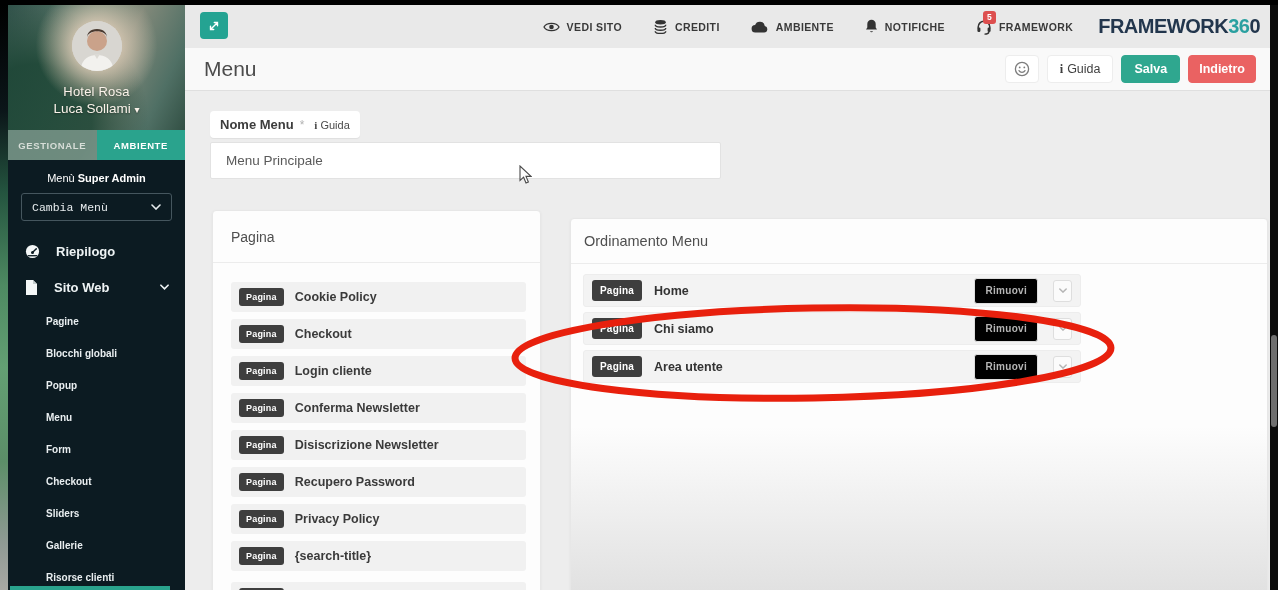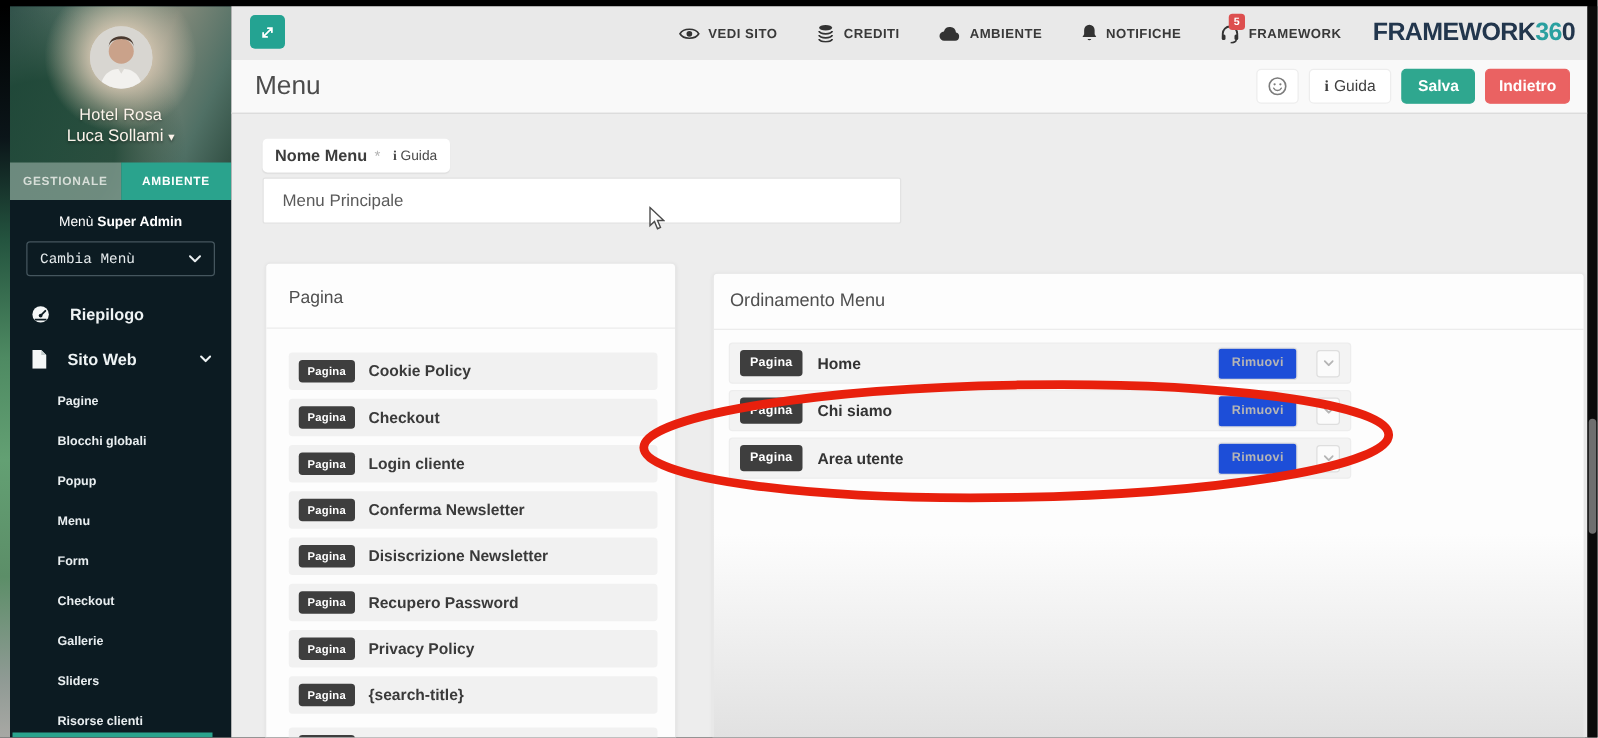--- a/index.html
+++ b/index.html
@@ -93,21 +93,21 @@
   .badge { background:#3e3e3e; color:#fff; font-size:9px; font-weight:700; padding:4px 7px;
     border-radius:3px; letter-spacing:.2px; white-space:nowrap; }
   .page-row .label { font-size:12.5px; font-weight:700; color:#3a3a3a; }
   .partial-row { position:absolute; left:18px; right:14px; top:371px; height:30px; background:#f1f1f1;
     border-radius:3px; display:flex; align-items:center; padding:0 8px; }
   .order-list { padding:10px 0 0 12px; }
   .order-row { width:498px; height:33px; background:#f3f3f3; border:1px solid #ededed; border-radius:3px;
     display:flex; align-items:center; padding:0 8px; margin-bottom:5px; gap:12px; cursor:grab; }
   .order-row .badge { font-size:10px; padding:5px 8px; }
   .order-row .label { font-size:12.5px; font-weight:700; color:#333; flex:1; }
-  .remove-btn { height:26px; padding:0 10px; border:1px solid #dedede; background:#1d4ed8; color:#b5b5b5;
+  .remove-btn { height:26px; padding:0 10px; border:1px solid #dedede; background:#000000; color:#b5b5b5;
     font-size:10px; font-weight:700; border-radius:3px; letter-spacing:.3px; cursor:pointer;
     font-family:"Liberation Sans", sans-serif; }
   .caret-btn { height:22px; width:19px; border:1px solid #dedede; background:#fbfbfb; border-radius:3px;
     display:flex; align-items:center; justify-content:center; margin-left:3px; cursor:pointer; }
   .annotation-svg { position:absolute; left:318px; top:210px; width:620px; height:105px; overflow:visible; pointer-events:none; }
   .cursor-svg { position:absolute; left:333px; top:74px; width:14px; height:20px; pointer-events:none; }
 </style>
 </head>
 <body>
 
@@ -187,25 +187,25 @@
 
         <div class="sub-item">
           <span>Form</span>
         </div>
 
         <div class="sub-item">
           <span>Checkout</span>
         </div>
 
         <div class="sub-item">
+          <span>Sliders</span>
+        </div>
+
+        <div class="sub-item">
           <span>Gallerie</span>
-        </div>
-
-        <div class="sub-item">
-          <span>Sliders</span>
         </div>
 
         <div class="sub-item">
           <span>Risorse clienti</span>
         </div>
       </div>
   </div>
 </div>
 
 <div id="topbar">

